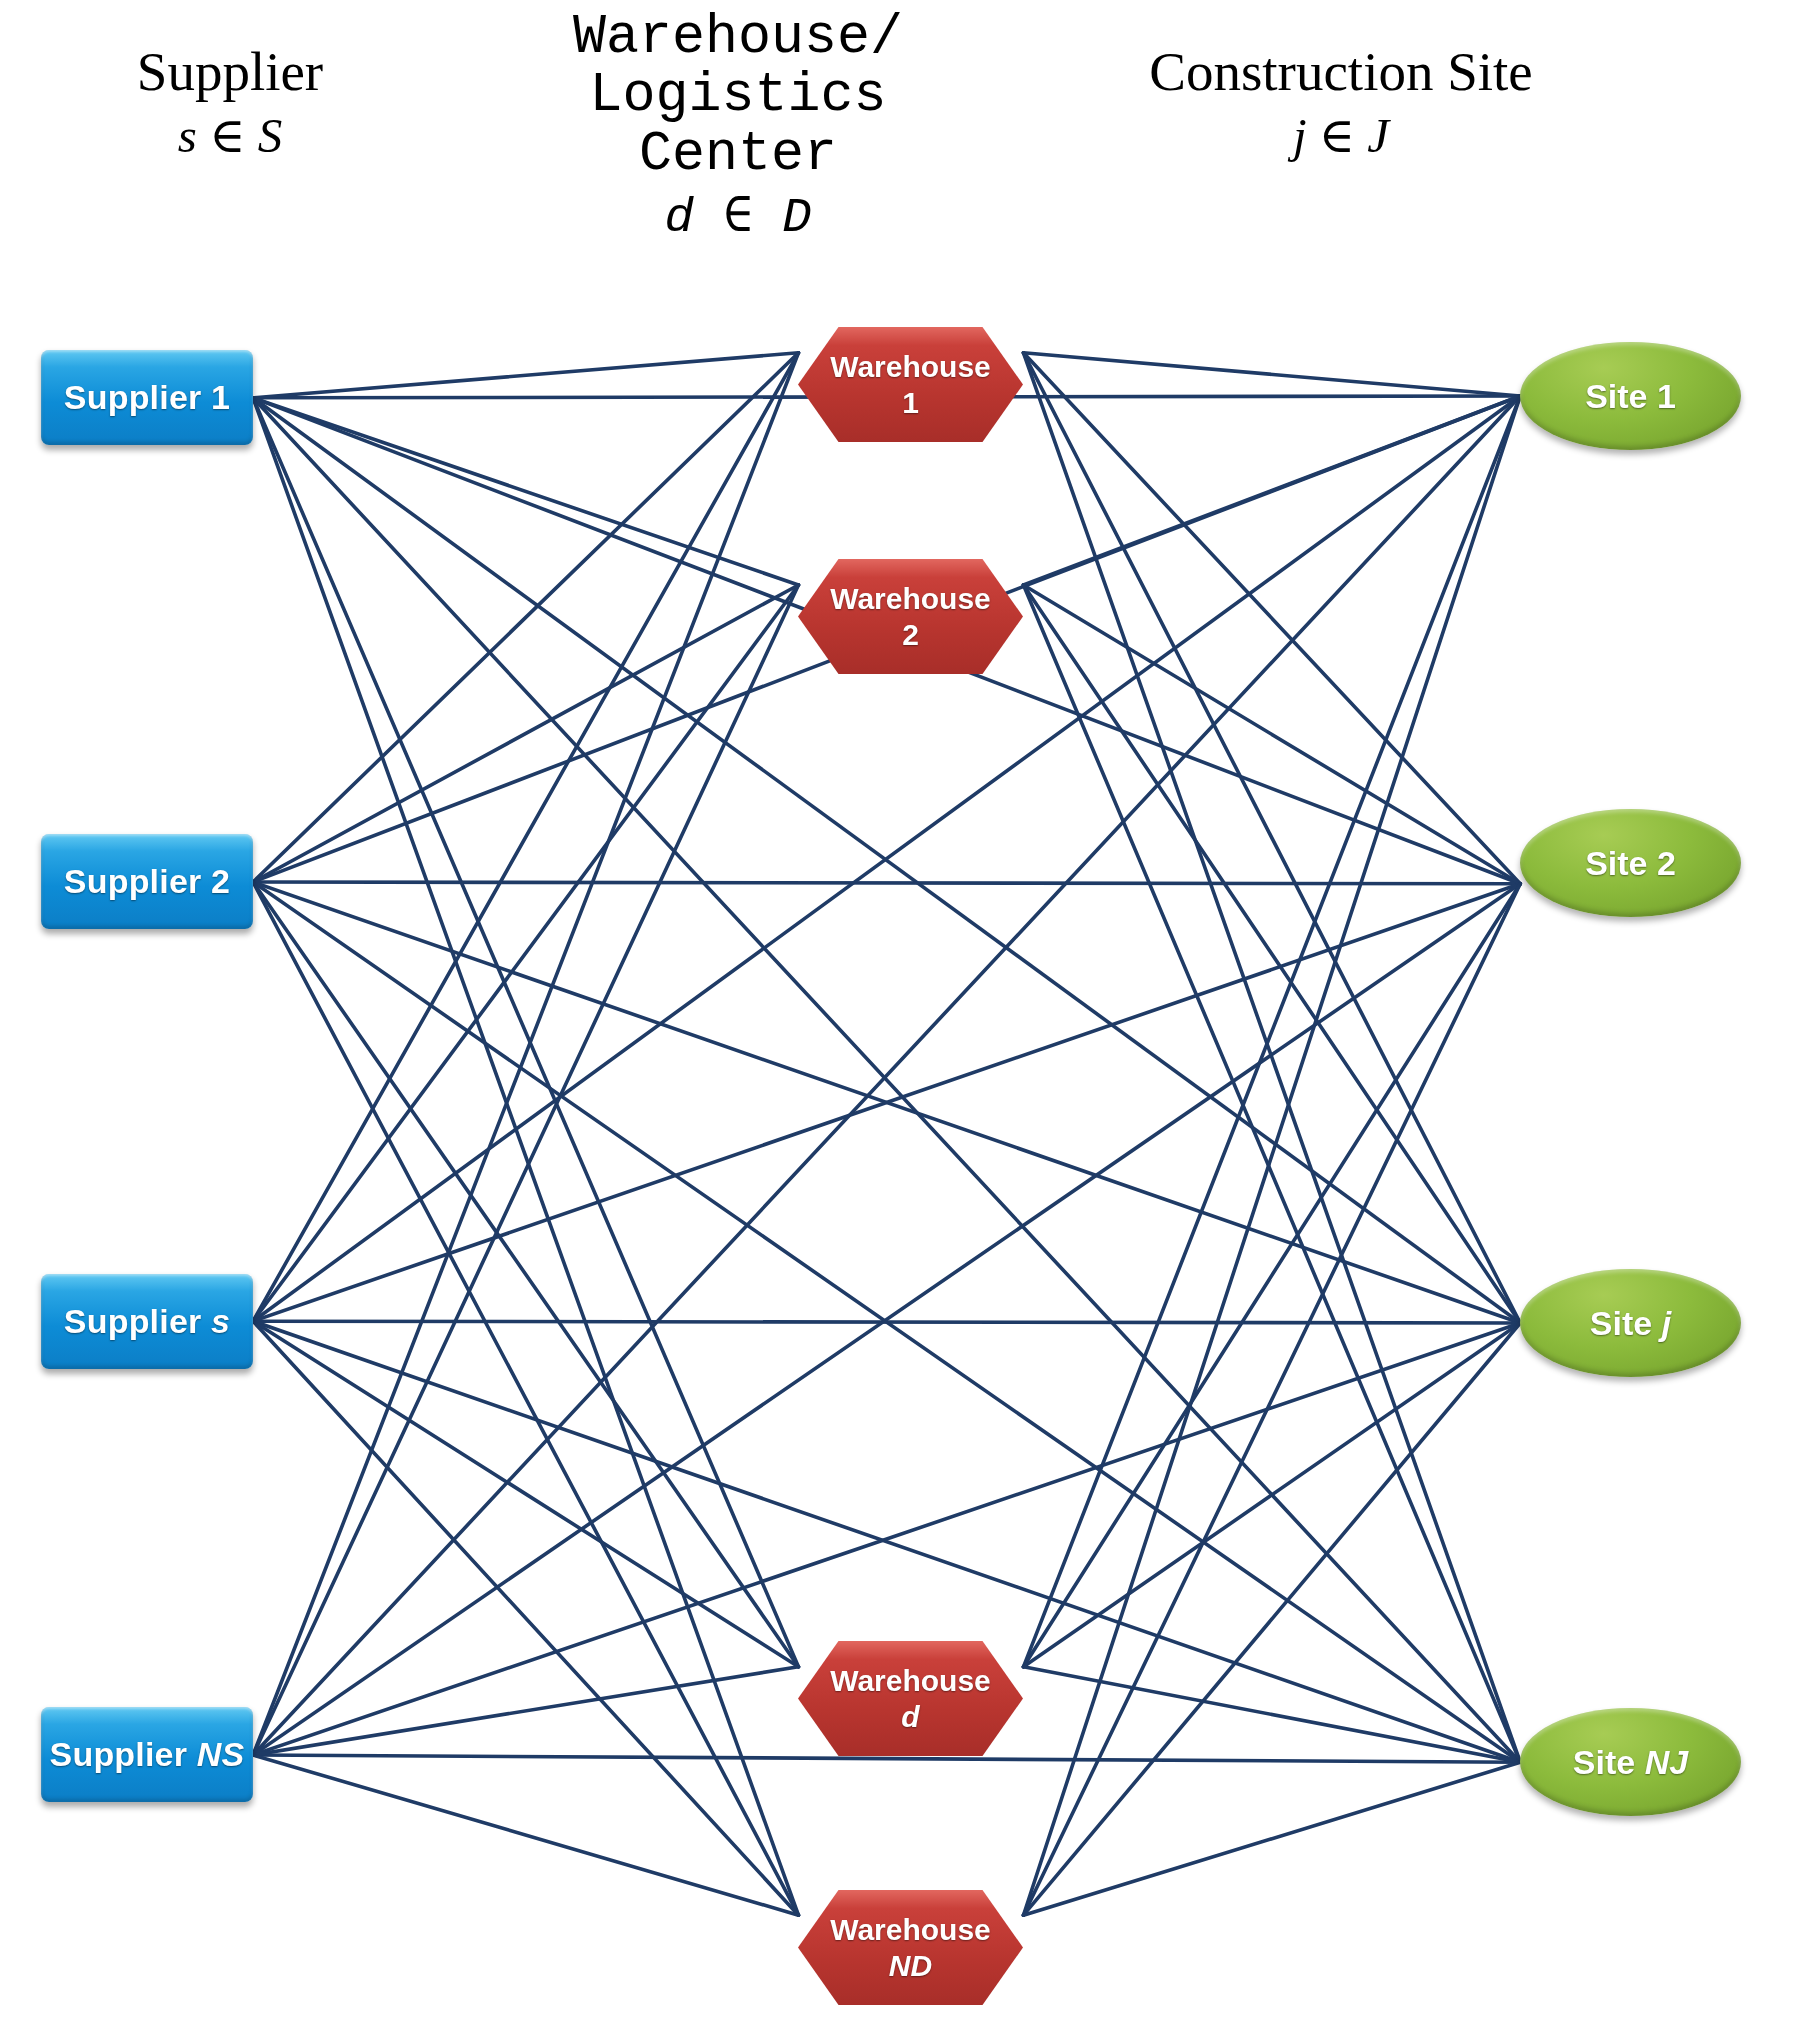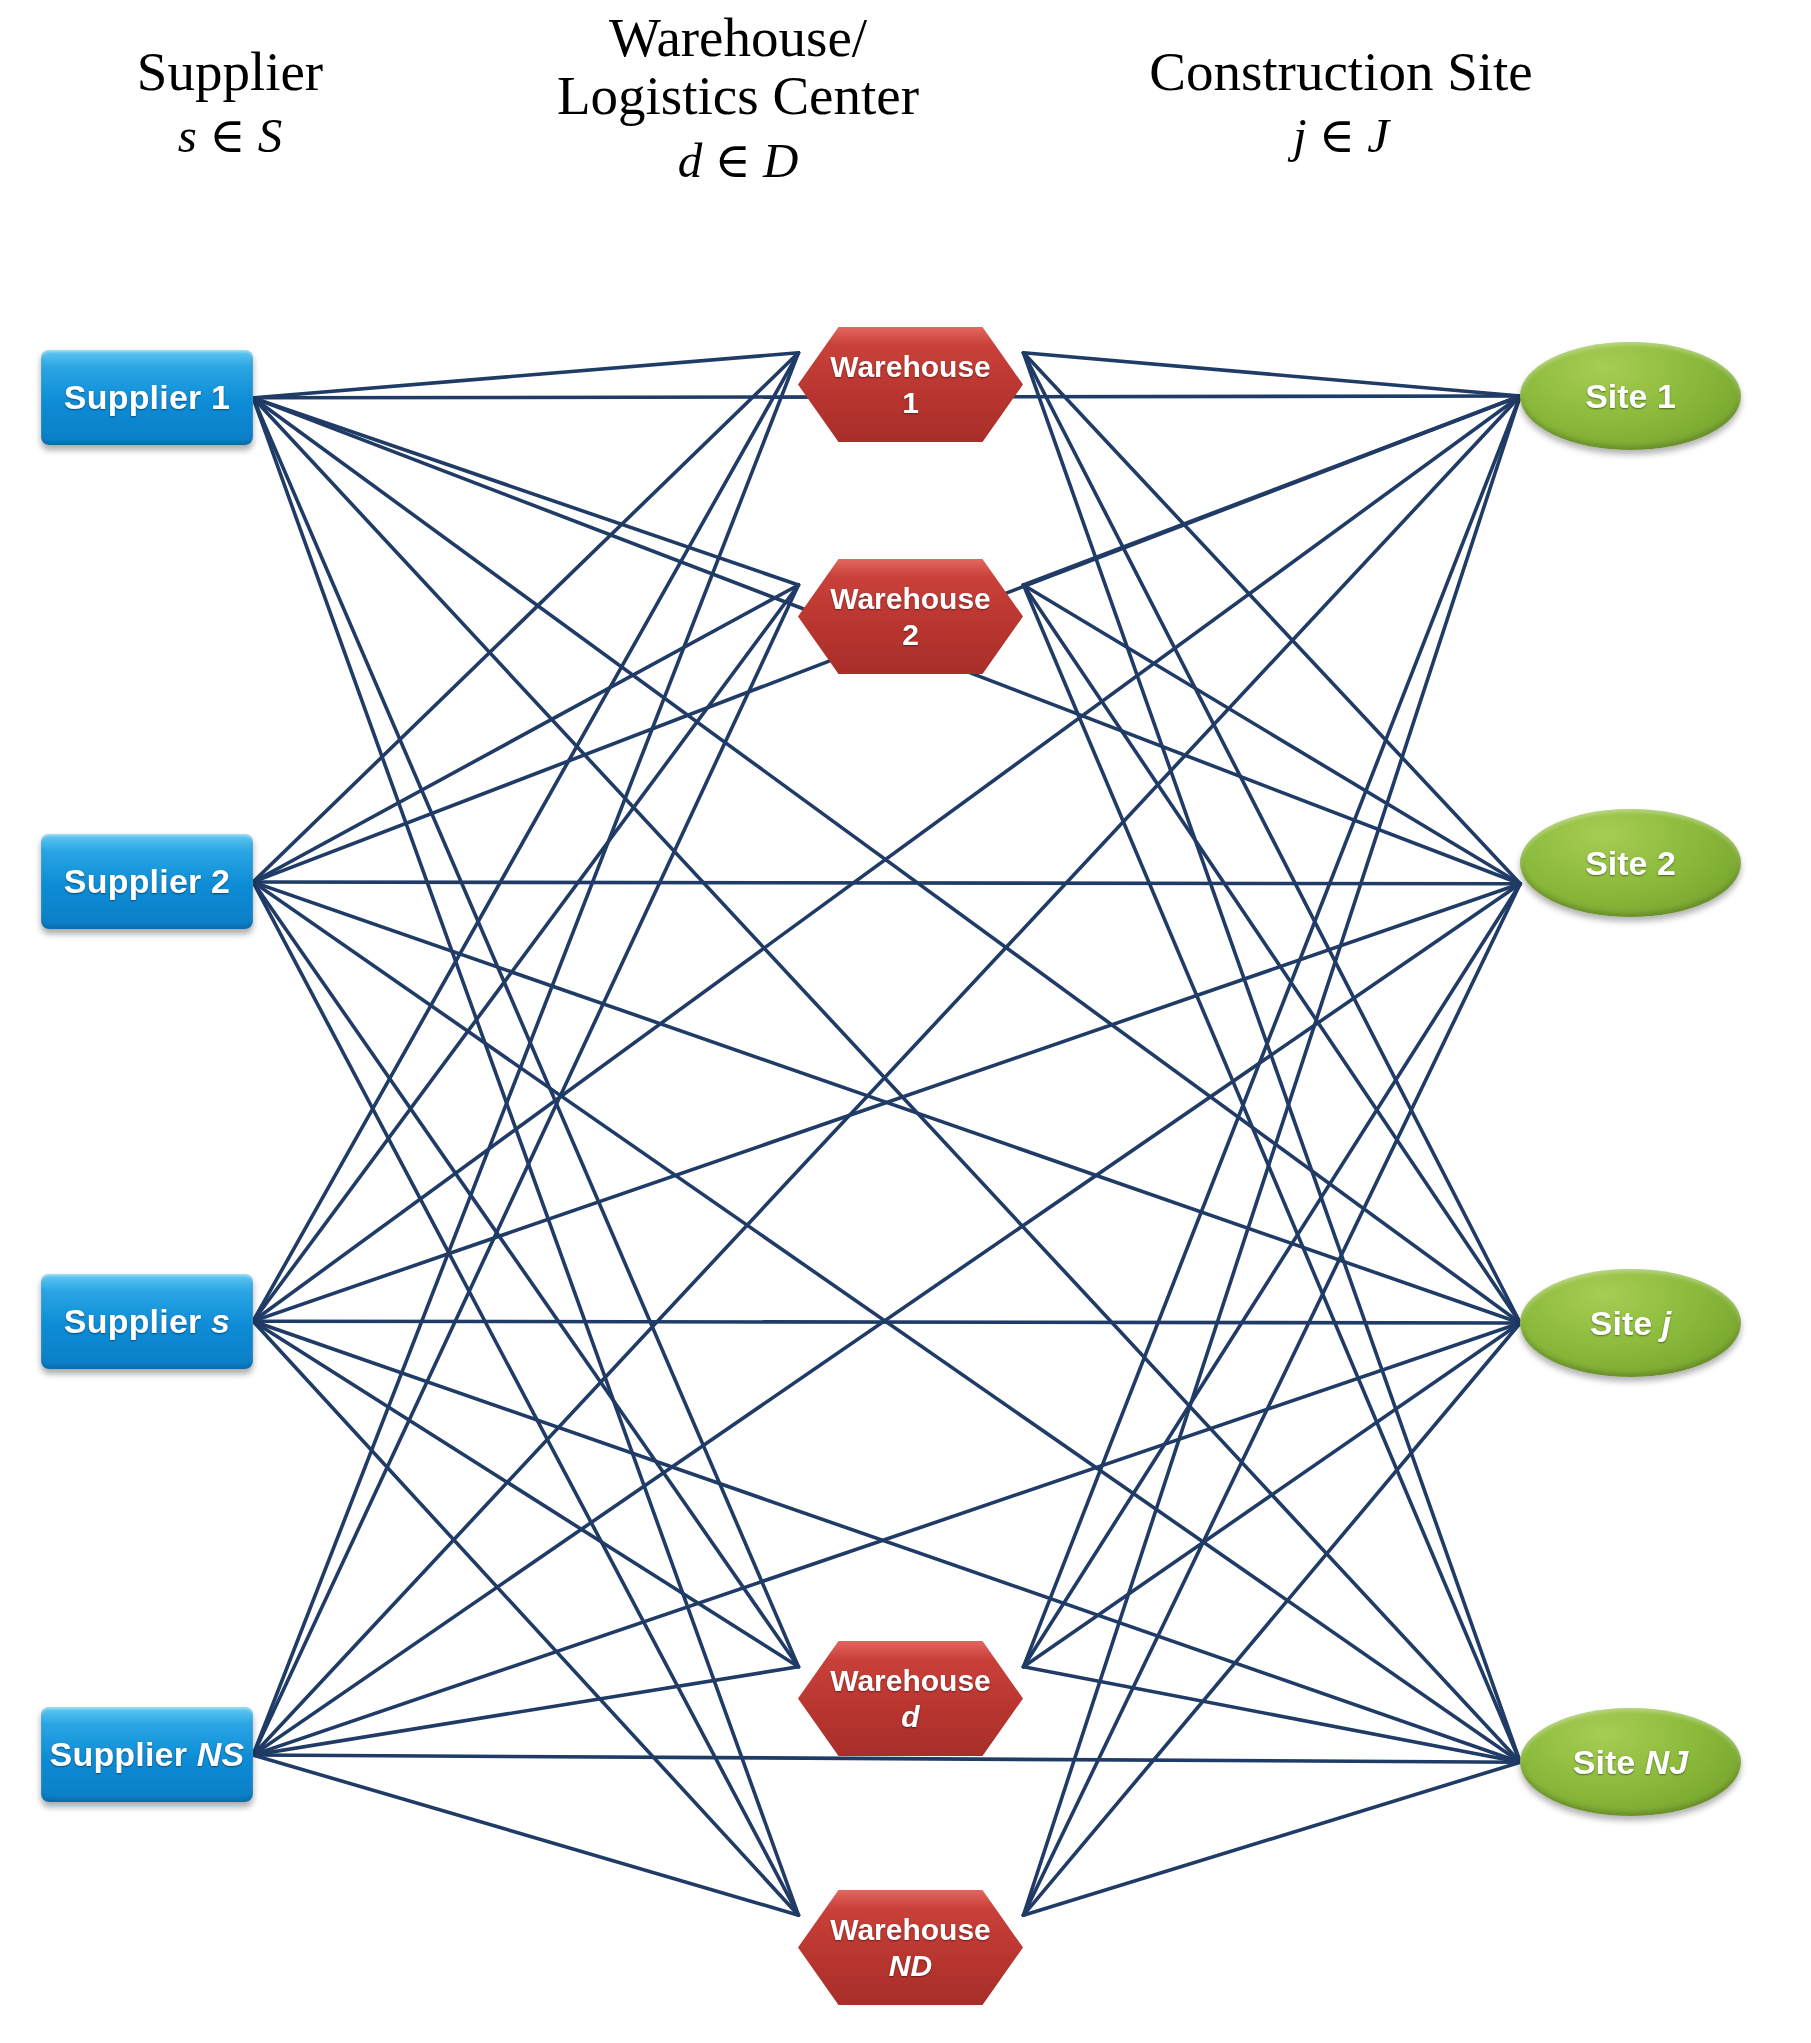--- a/index.html
+++ b/index.html
@@ -10,21 +10,21 @@
 
   
   .col-head{position:absolute;text-align:center;
             font-family:"Liberation Serif","DejaVu Serif",serif;
             color:#000;line-height:1.06;}
   .col-head .title{font-size:55px;display:block;white-space:pre-line;}
   .col-head .math{font-size:49px;display:block;font-style:italic;margin-top:9px;}
   .col-head .math .op{font-style:normal;}
 
   #head-supplier{left:50px;  top:43px;  width:360px;}
-  #head-warehouse{left:477px;top:9px;  width:522px;}
+  #head-warehouse{left:477px;top:9px;  width:522px;font-family:Liberation Mono, monospace;}
   #head-site{left:1053px;    top:43px;  width:576px;}
 
   
   #edges{position:absolute;left:0;top:0;width:1812px;height:2043px;}
 
   
   .node{position:absolute;display:flex;align-items:center;justify-content:center;
         text-align:center;color:#ffffff;font-weight:bold;
         text-shadow:0 0.9px 1.8px rgba(0,0,0,.45);
         font-family:"Liberation Sans",sans-serif;}

